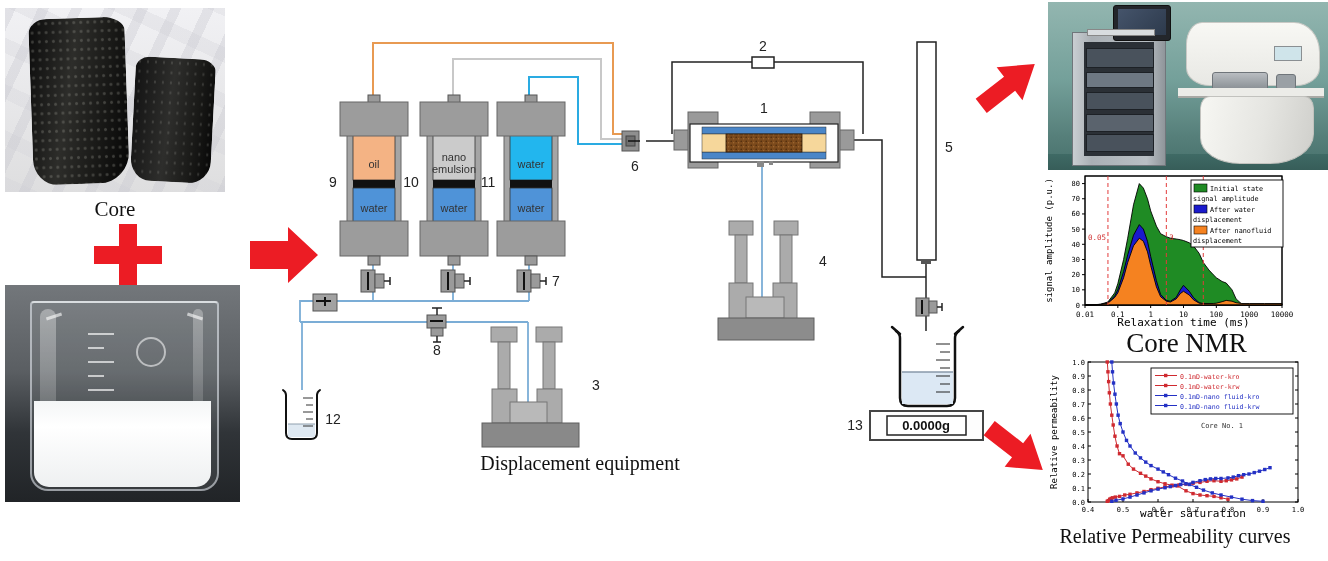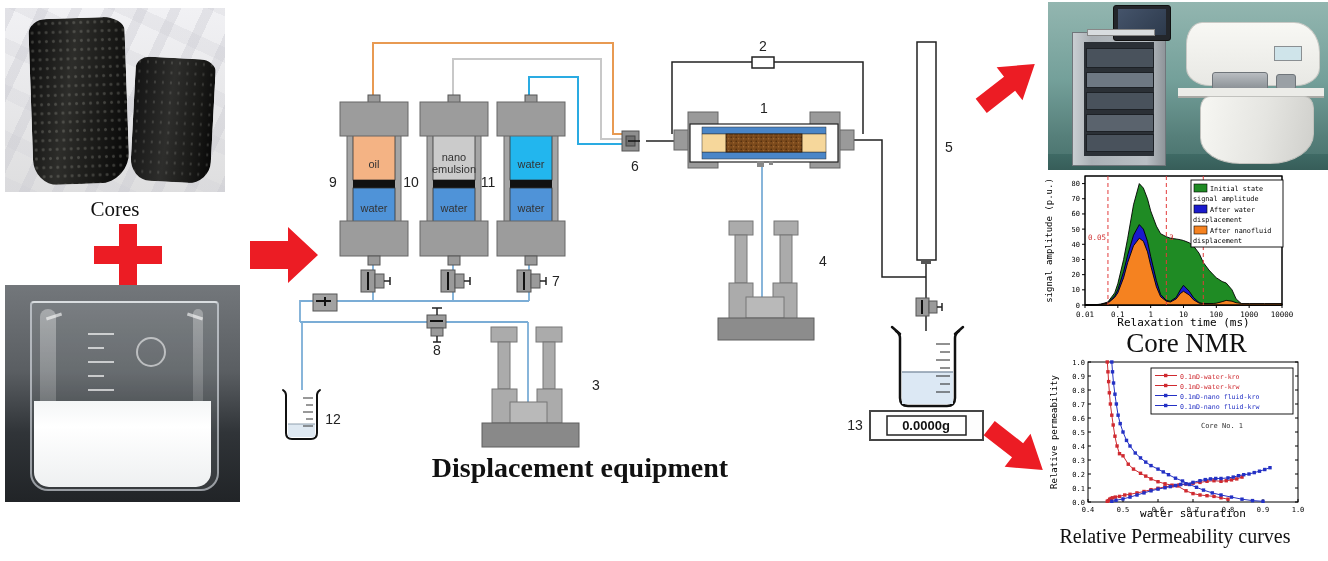--- a/index.html
+++ b/index.html
@@ -78,21 +78,21 @@
 </style>
 </head>
 <body>
 
 <div id="stage">
 
   <div class="abs photo-cores">
     <div class="core1"></div>
     <div class="core2"></div>
   </div>
-  <div class="cap" style="left:5px;top:197px;width:220px;font-size:21px;">Cores</div>
+  <div class="cap" style="left:5px;top:197px;width:220px;font-size:21px;">Core</div>
 
   <svg class="abs" style="left:94px;top:224px;" width="68" height="62" viewBox="0 0 68 62">
     <rect x="25" y="0" width="18" height="62" fill="#ec1c24"></rect>
     <rect x="0" y="22" width="68" height="18" fill="#ec1c24"></rect>
   </svg>
 
   <div class="abs photo-nano">
     <div class="glass">
       <div class="spout-l"></div>
         <div class="spout-r"></div>
@@ -344,21 +344,21 @@
     <text class="slab" x="635" y="171" text-anchor="middle">6</text>
     <text class="slab" x="552" y="286" text-anchor="start">7</text>
     <text class="slab" x="437" y="355" text-anchor="middle">8</text>
     <text class="slab" x="333" y="187" text-anchor="middle">9</text>
     <text class="slab" x="411" y="187" text-anchor="middle">10</text>
     <text class="slab" x="488" y="187" text-anchor="middle">11</text>
     <text class="slab" x="333" y="424" text-anchor="middle">12</text>
     <text class="slab" x="855" y="430" text-anchor="middle">13</text>
   </svg>
 
-  <div class="cap" style="left:430px;top:452px;width:300px;font-size:28px;font-weight:bold;">Displacement equipment</div>
+  <div class="cap" style="left:430px;top:452px;width:300px;font-size:20px;">Displacement equipment</div>
 
   <div class="abs photo-nmr">
     <div class="nmr-floor"></div>
     <div class="rack">
       <div class="monitor">
           <div class="scr"></div>
         </div>
       <div class="kbd"></div>
       <div class="bay">
         <div class="unit" style="top:6px;height:18px;"></div>

